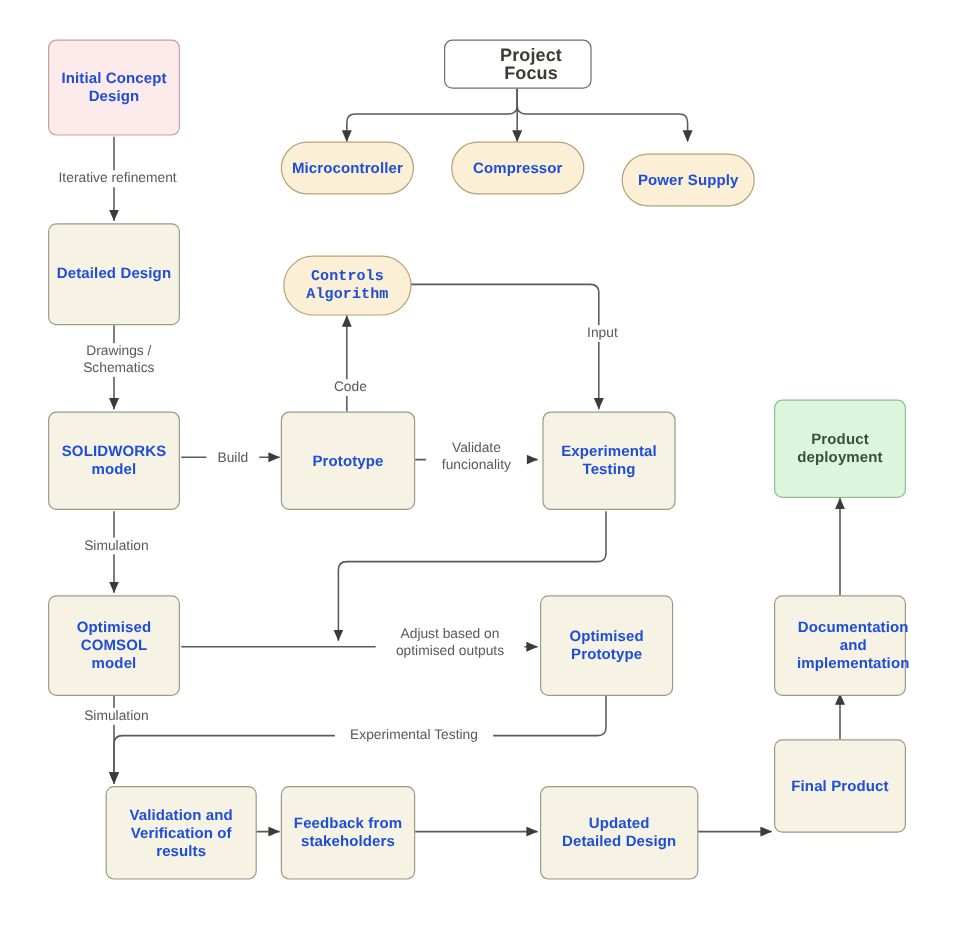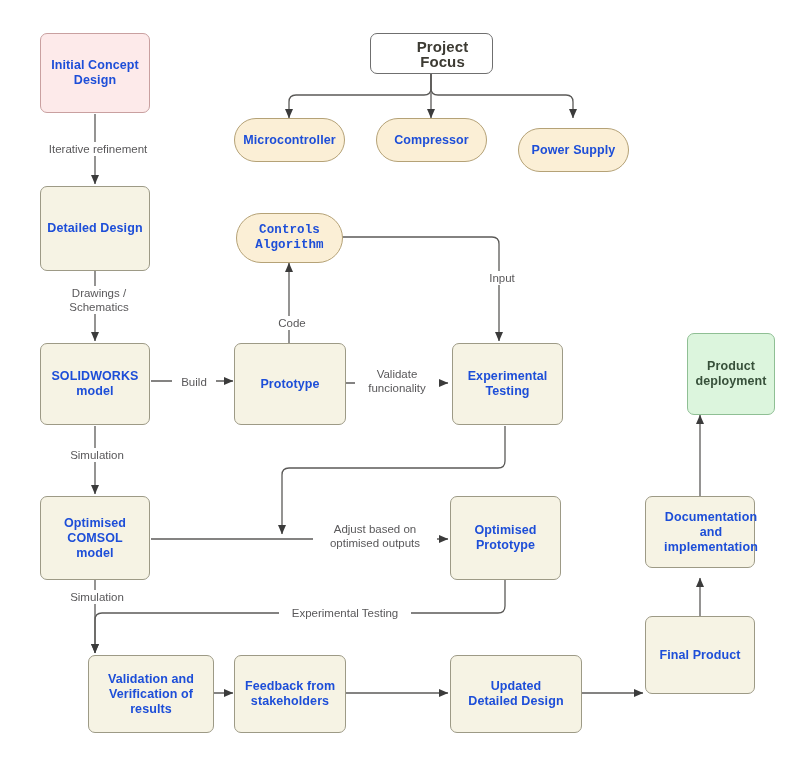--- a/index.html
+++ b/index.html
@@ -136,31 +136,31 @@
 Algorithm</div>
 
 <div class="node rect" style="left: 40px; top: 343px; width: 110px; height: 82px; white-space: pre-line;">SOLIDWORKS
 model</div>
 
 <div class="node rect" style="left: 234px; top: 343px; width: 112px; height: 82px; white-space: pre-line;">Prototype</div>
 
 <div class="node rect" style="left: 452px; top: 343px; width: 111px; height: 82px; white-space: pre-line;">Experimental
 Testing</div>
 
-<div class="node rect green" style="left: 645px; top: 333px; width: 88px; height: 82px; white-space: pre-line; margin-left: 42px;">Product
+<div class="node rect green" style="left: 645px; top: 333px; width: 110px; height: 82px; white-space: pre-line;">Product
 deployment</div>
 
 <div class="node rect" style="left: 40px; top: 496px; width: 110px; height: 84px; white-space: pre-line;">Optimised
 COMSOL
 model</div>
 
 <div class="node rect" style="left: 450px; top: 496px; width: 111px; height: 84px; white-space: pre-line;">Optimised
 Prototype</div>
 
-<div class="node rect" style="left: 645px; top: 496px; width: 110px; height: 72px; white-space: pre-line; padding-left: 28px;">Documentation
+<div class="node rect" style="left: 645px; top: 496px; width: 110px; height: 84px; white-space: pre-line; padding-left: 28px;">Documentation
 and
 implementation</div>
 
 <div class="node rect" style="left: 40px; top: 655px; width: 126px; height: 78px; white-space: pre-line; margin-left: 48px;">Validation and
 Verification of
 results</div>
 
 <div class="node rect" style="left: 234px; top: 655px; width: 112px; height: 78px; white-space: pre-line;">Feedback from
 stakeholders</div>
 

